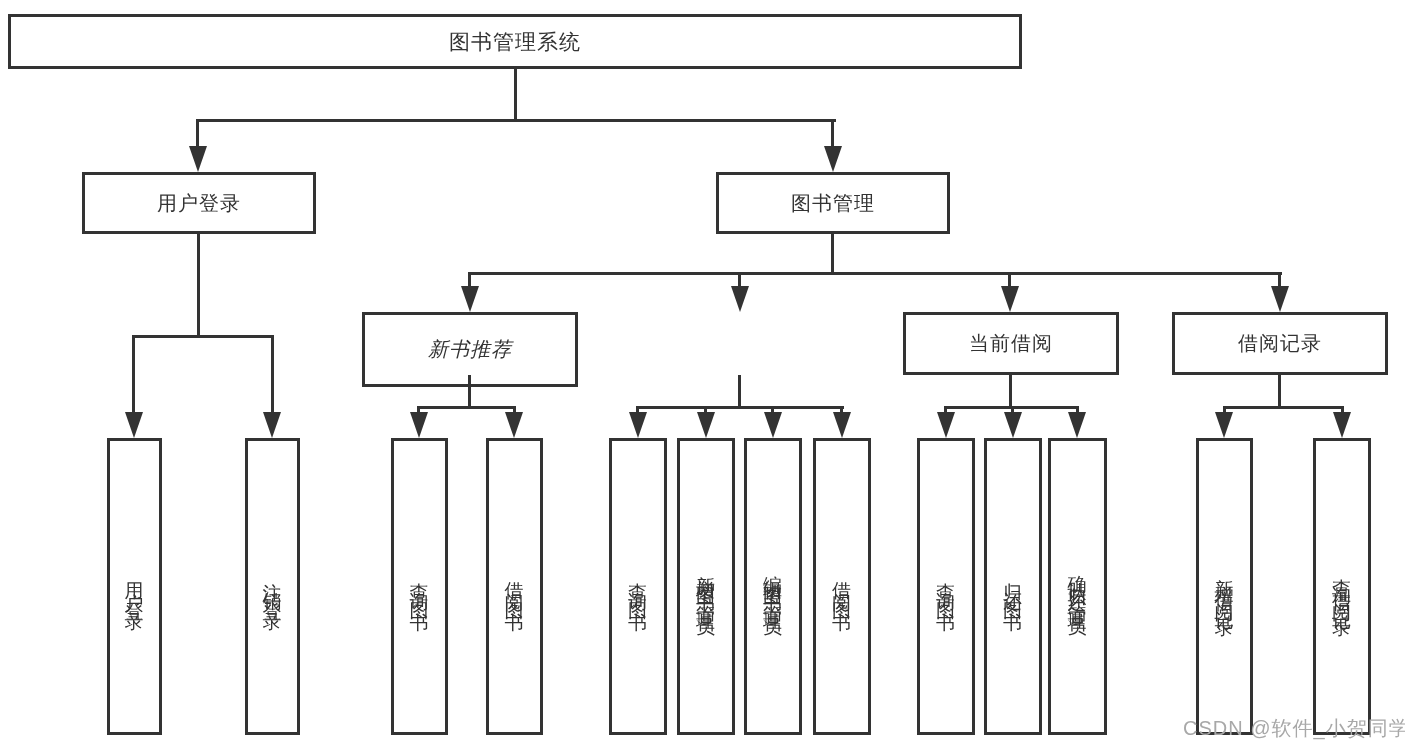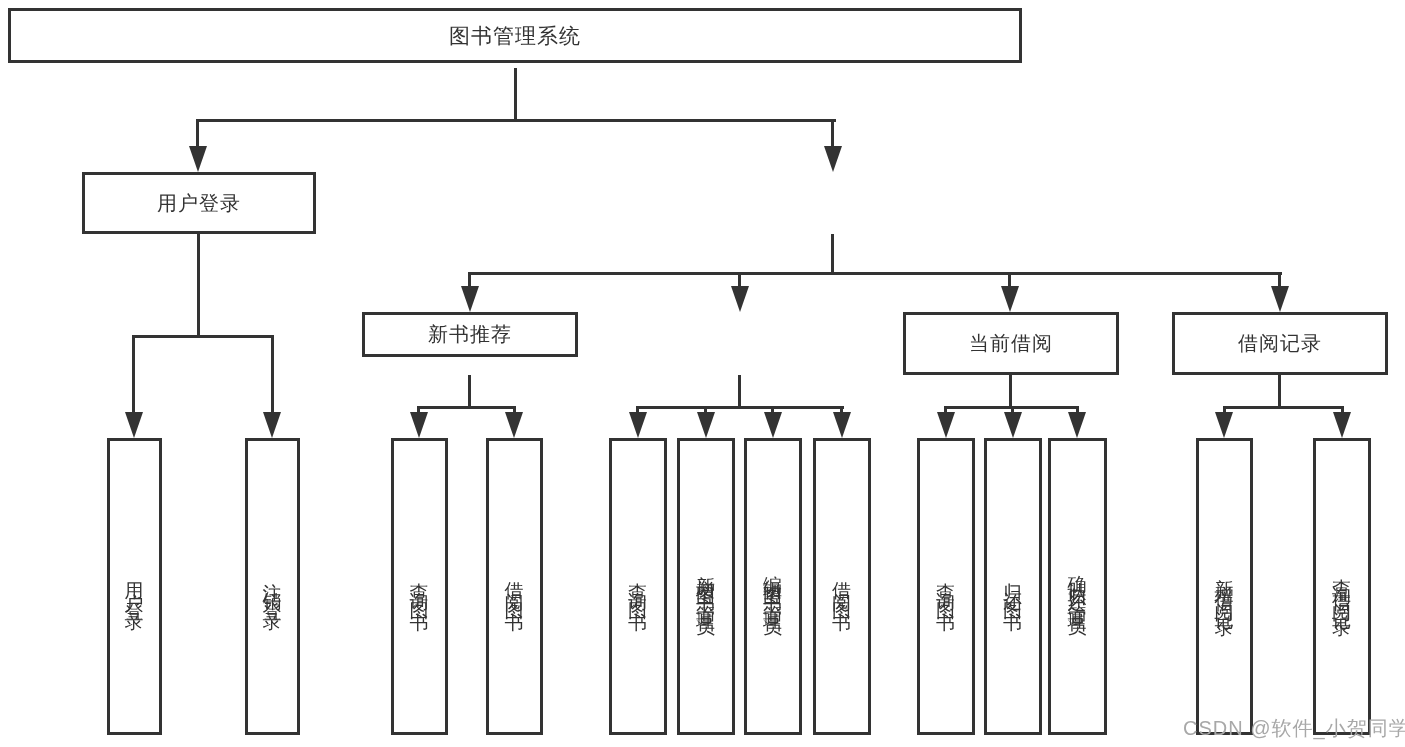--- a/index.html
+++ b/index.html
@@ -43,54 +43,57 @@
     letter-spacing:1px;
     z-index:10;
     white-space:nowrap;
   }
 </style>
 </head>
 <body>
 
 <div class="canvas">
 
-  <div class="box hbox root" style="left:8px;top:8px;width:1014px;height:55px;">
+  <div class="box hbox root" style="left:8px;top:14px;width:1014px;height:55px;">
     <span>图书管理系统</span>
   </div>
 
   <div class="line" style="left:514px;top:68px;width:3px;height:54px;"></div>
   <div class="line" style="left:197px;top:119px;width:639px;height:3px;"></div>
   <div class="line" style="left:196px;top:119px;width:3px;height:28px;"></div>
   <div class="arrow" style="left:189px;top:146px;"></div>
   <div class="line" style="left:831px;top:119px;width:3px;height:28px;"></div>
   <div class="arrow" style="left:824px;top:146px;"></div>
 
   <div class="box hbox" style="left:82px;top:172px;width:234px;height:62px;">
     <span>用户登录</span>
+  </div>
+  <div class="box hbox" style="left:716px;top:172px;width:234px;height:62px;">
+    <span>图书管理</span>
   </div>
 
   <div class="line" style="left:197px;top:234px;width:3px;height:104px;"></div>
   <div class="line" style="left:132px;top:335px;width:142px;height:3px;"></div>
   <div class="line" style="left:132px;top:335px;width:3px;height:78px;"></div>
   <div class="arrow" style="left:125px;top:412px;"></div>
   <div class="line" style="left:271px;top:335px;width:3px;height:78px;"></div>
   <div class="arrow" style="left:263px;top:412px;"></div>
 
   <div class="line" style="left:831px;top:234px;width:3px;height:41px;"></div>
   <div class="line" style="left:468px;top:272px;width:814px;height:3px;"></div>
   <div class="line" style="left:468px;top:272px;width:3px;height:15px;"></div>
   <div class="arrow" style="left:461px;top:286px;"></div>
   <div class="line" style="left:738px;top:272px;width:3px;height:15px;"></div>
   <div class="arrow" style="left:731px;top:286px;"></div>
   <div class="line" style="left:1008px;top:272px;width:3px;height:15px;"></div>
   <div class="arrow" style="left:1001px;top:286px;"></div>
   <div class="line" style="left:1278px;top:272px;width:3px;height:15px;"></div>
   <div class="arrow" style="left:1271px;top:286px;"></div>
 
-  <div class="box hbox" style="left:362px;top:312px;width:216px;height:45px;">
+  <div class="box hbox" style="left:362px;top:312px;width:216px;height:75px;font-style:italic;">
     <span>新书推荐</span>
   </div>
   <div class="box hbox" style="left:903px;top:312px;width:216px;height:63px;">
     <span>当前借阅</span>
   </div>
   <div class="box hbox" style="left:1172px;top:312px;width:216px;height:63px;">
     <span>借阅记录</span>
   </div>
 
   <div class="line" style="left:468px;top:375px;width:3px;height:34px;"></div>

